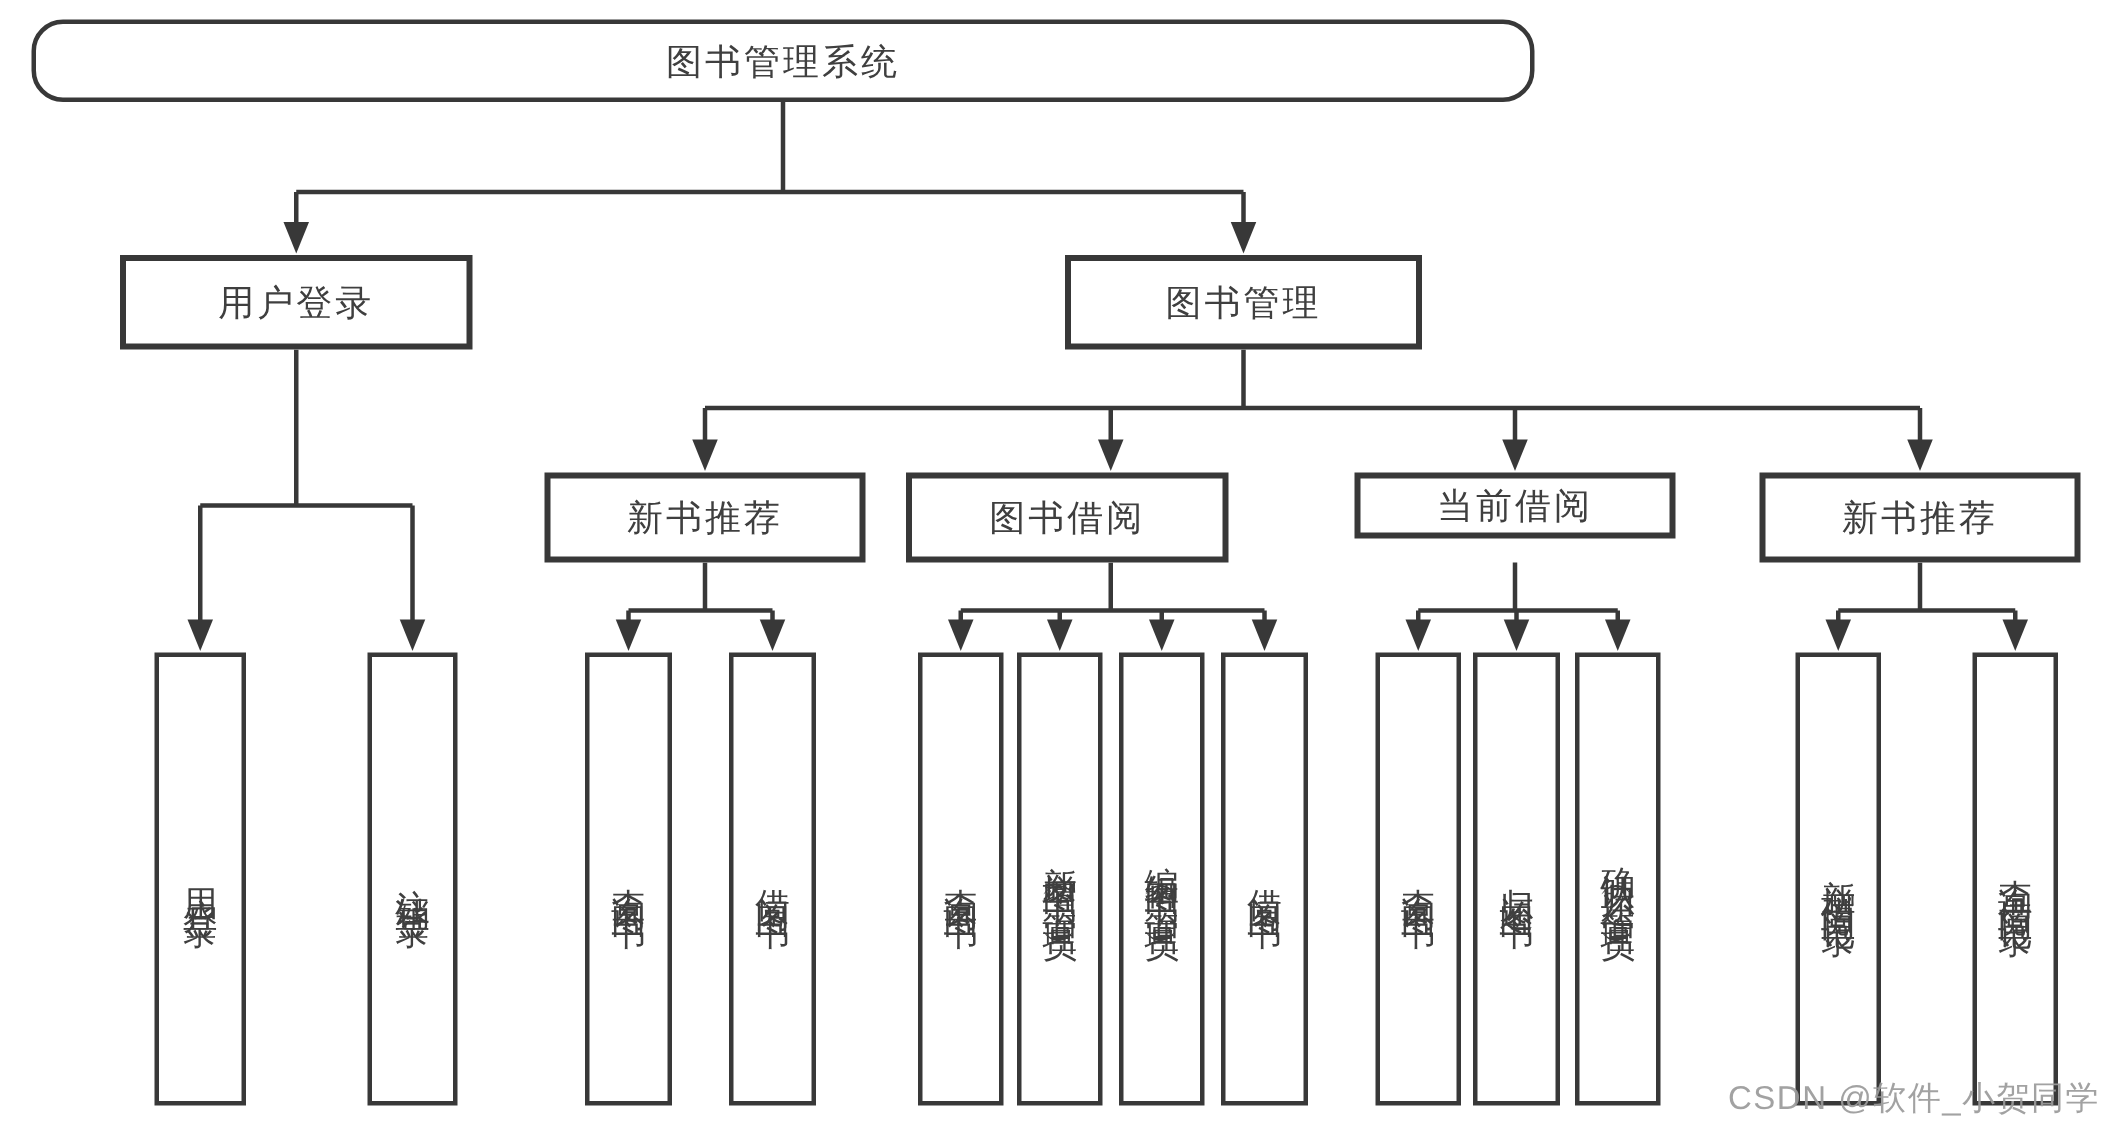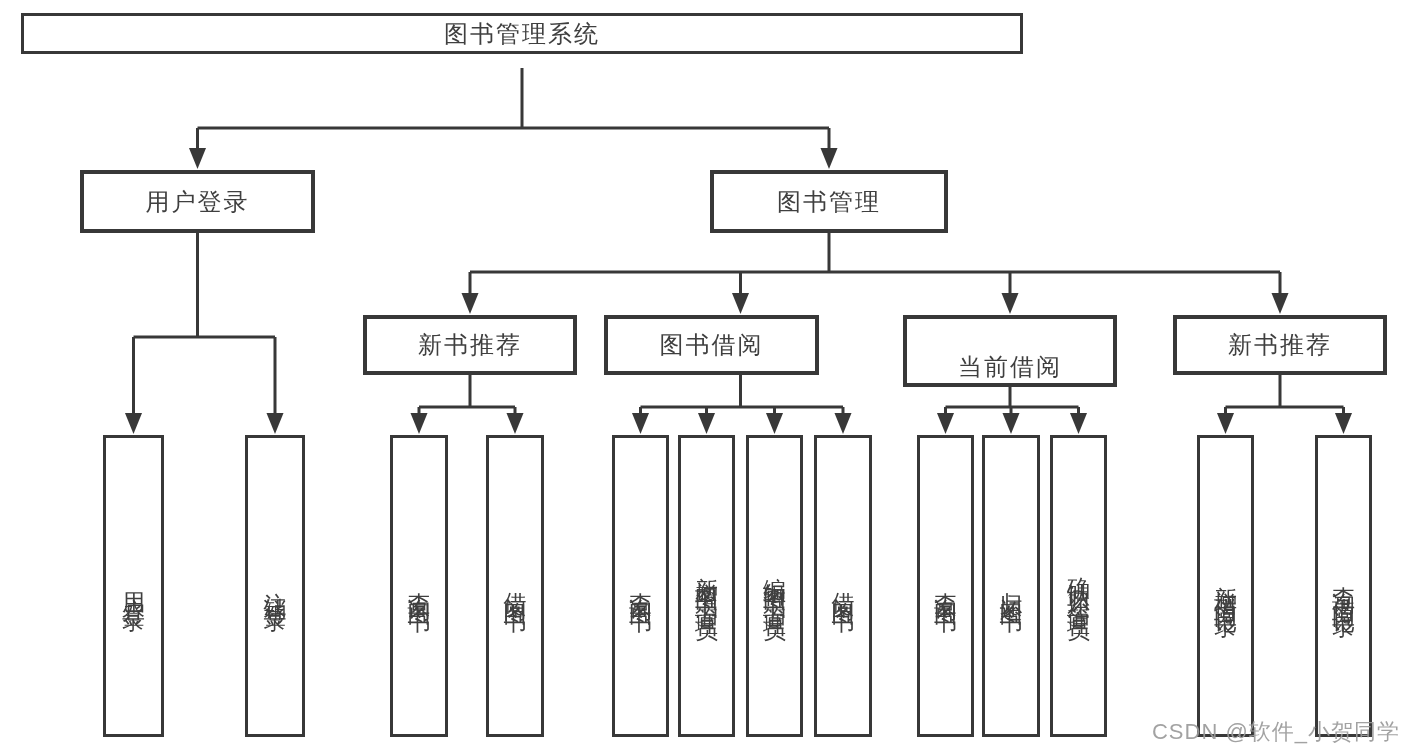--- a/index.html
+++ b/index.html
@@ -64,38 +64,38 @@
     <path d="M1010 375 V407 M945.5 407 H1078.5 M945.5 407 V416 M1011 407 V416 M1078.5 407 V416"></path>
     <polygon points="937,413 954,413 945.5,434"></polygon>
     <polygon points="1002.5,413 1019.5,413 1011,434"></polygon>
     <polygon points="1070,413 1087,413 1078.5,434"></polygon>
 
     <path d="M1280 375 V407 M1225.5 407 H1343.5 M1225.5 407 V416 M1343.5 407 V416"></path>
     <polygon points="1217,413 1234,413 1225.5,434"></polygon>
     <polygon points="1335,413 1352,413 1343.5,434"></polygon>
   </svg>
 
-  <div class="node root" style="left:21px;top:13px;width:1002px;height:41px;">
+  <div class="node root" style="left:21px;top:13px;width:1002px;height:55px;border-radius:21px;">
     <span>图书管理系统</span>
   </div>
 
   <div class="node branch" style="left:80px;top:170px;width:235px;height:63px;">
     <span>用户登录</span>
   </div>
   <div class="node branch" style="left:710px;top:170px;width:238px;height:63px;">
     <span>图书管理</span>
   </div>
 
   <div class="node branch" style="left:363px;top:315px;width:214px;height:60px;">
     <span>新书推荐</span>
   </div>
   <div class="node branch" style="left:604px;top:315px;width:215px;height:60px;">
     <span>图书借阅</span>
   </div>
-  <div class="node branch" style="left:903px;top:315px;width:214px;height:72px;align-items:flex-end;">
+  <div class="node branch" style="left:903px;top:315px;width:214px;height:44px;">
     <span>当前借阅</span>
   </div>
   <div class="node branch" style="left:1173px;top:315px;width:214px;height:60px;">
     <span>新书推荐</span>
   </div>
 
   <div class="node leaf" style="left:103px;width:61px;">
     <span class="vtext">用户登录</span>
   </div>
   <div class="node leaf" style="left:245px;width:60px;">

